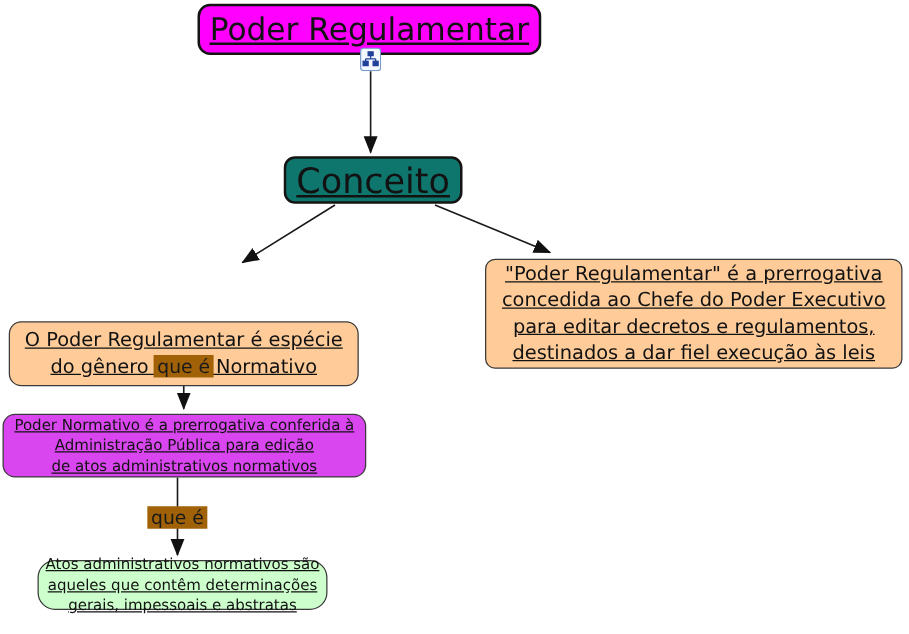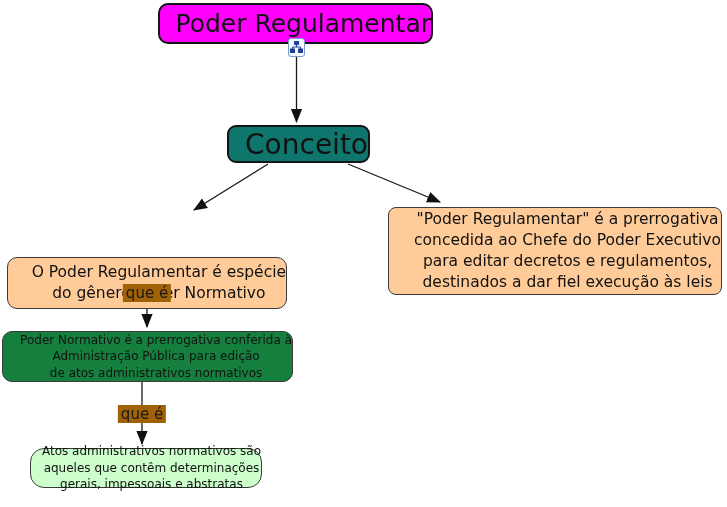--- a/index.html
+++ b/index.html
@@ -19,24 +19,25 @@
     position: absolute;
     left: 0; top: 0;
     width: 727px; height: 507px;
     z-index: 0;
   }
   .node {
     position: absolute;
     box-sizing: border-box;
     display: flex;
     align-items: center;
-    justify-content: flex-end;
+    justify-content: center;
     text-align: center;
     color: #121212;
     z-index: 1;
+    text-decoration: underline;
   }
   .node .txt { white-space: pre-line; }
   .node-root {
     left: 158px; top: 3px; width: 275px; height: 41px;
     background: #FF00FF;
     border: 2px solid #141414;
     border-radius: 10px;
     font-size: 25px;
   }
   .node-conceito {
@@ -58,21 +59,21 @@
   .node-prerrogativa {
     left: 388px; top: 207px; width: 334px; height: 88px;
     background: #FFCC99;
     border: 1.5px solid #3a3a3a;
     border-radius: 8px;
     font-size: 15.5px;
     line-height: 21px;
   }
   .node-poder-normativo {
     left: 2px; top: 331px; width: 291px; height: 51px;
-    background: #15803d;
+    background: #d946ef;
     border: 1.5px solid #3a3a3a;
     border-radius: 10px;
     font-size: 12px;
     line-height: 16.5px;
   }
   .node-atos {
     left: 30px; top: 448px; width: 232px; height: 40px;
     background: #CCFFCC;
     border: 1.5px solid #3a3a3a;
     border-radius: 14px;

